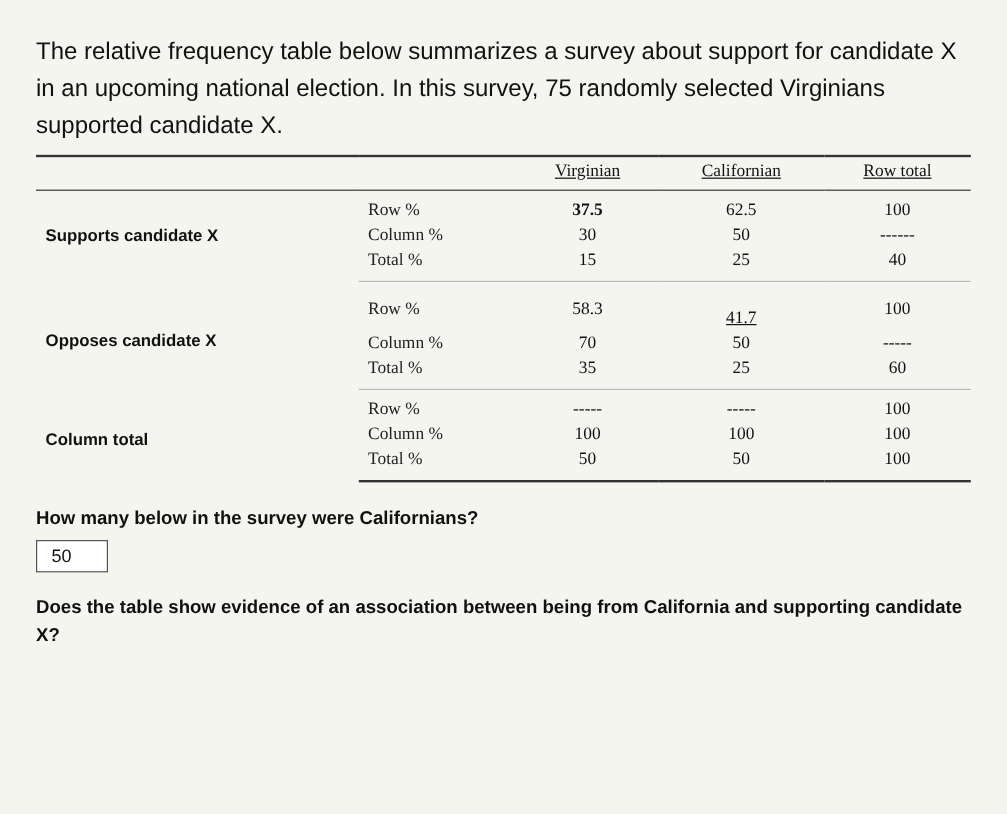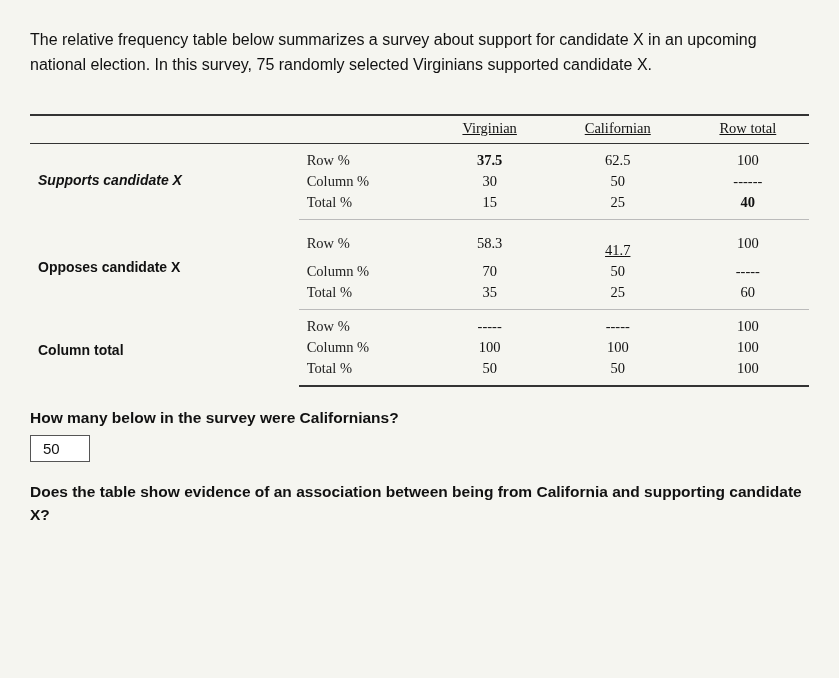--- a/index.html
+++ b/index.html
@@ -6,23 +6,23 @@
     body {
       font-family: Georgia, 'Times New Roman', serif;
       background: #f5f5f0;
       padding: 28px 30px;
       width: 839px;
       min-height: 678px;
       color: #111;
       font-size: 15px;
     }
     .intro-text {
-      font-size: 16px;
+      font-size: 20px;
       line-height: 1.55;
-      margin-bottom: 36px;
+      margin-bottom: 8px;
       font-family: Arial, sans-serif;
     }
     .table-wrapper {
       width: 100%;
       margin-bottom: 22px;
     }
     table {
       width: 100%;
       border-collapse: collapse;
       font-size: 14.5px;
@@ -94,37 +94,37 @@
       <tr>
         <th style="border-top:2px solid #333; border-bottom:1px solid #333;"></th>
         <th style="border-top:2px solid #333; border-bottom:1px solid #333;"></th>
         <th>Virginian</th>
         <th>Californian</th>
         <th>Row total</th>
       </tr>
     </thead>
     <tbody id="table-body">
     <tr>
-          <td rowspan="3" class="row-label" style="padding-top: 0; font-style: italic;">Supports candidate X</td>
+          <td rowspan="3" class="row-label" style="padding-top: 0;">Supports candidate X</td>
           <td class="sub-label" style="padding-top: 8px;">Row %</td>
           <td class="val-cell" style="padding-top: 8px; font-weight: bold;">37.5</td>
           <td class="val-cell" style="padding-top: 8px;">62.5</td>
           <td class="val-cell" style="padding-top: 8px;">100</td>
         </tr>
         <tr>
           <td class="sub-label">Column %</td>
           <td class="val-cell">30</td>
           <td class="val-cell">50</td>
           <td class="val-cell">------</td>
         </tr>
         <tr>
           <td class="sub-label" style="padding-bottom: 8px; border-bottom: 1px solid rgb(187, 187, 187);">Total %</td>
           <td class="val-cell" style="padding-bottom: 8px; border-bottom: 1px solid rgb(187, 187, 187);">15</td>
           <td class="val-cell" style="padding-bottom: 8px; border-bottom: 1px solid rgb(187, 187, 187);">25</td>
-          <td class="val-cell" style="padding-bottom: 8px; border-bottom: 1px solid rgb(187, 187, 187); font-weight: bold;">40</td>
+          <td class="val-cell" style="padding-bottom: 8px; border-bottom: 1px solid rgb(187, 187, 187);">40</td>
         </tr>
         <tr>
           <td rowspan="3" class="row-label" style="padding-top: 8px;">Opposes candidate X</td>
           <td class="sub-label" style="padding-top: 8px;">Row %</td>
           <td class="val-cell" style="padding-top: 8px;">58.3</td>
           <td class="val-cell" style="padding-top: 22px; text-decoration: underline;">41.7</td>
           <td class="val-cell" style="padding-top: 8px;">100</td>
         </tr>
         <tr>
           <td class="sub-label">Column %</td>

